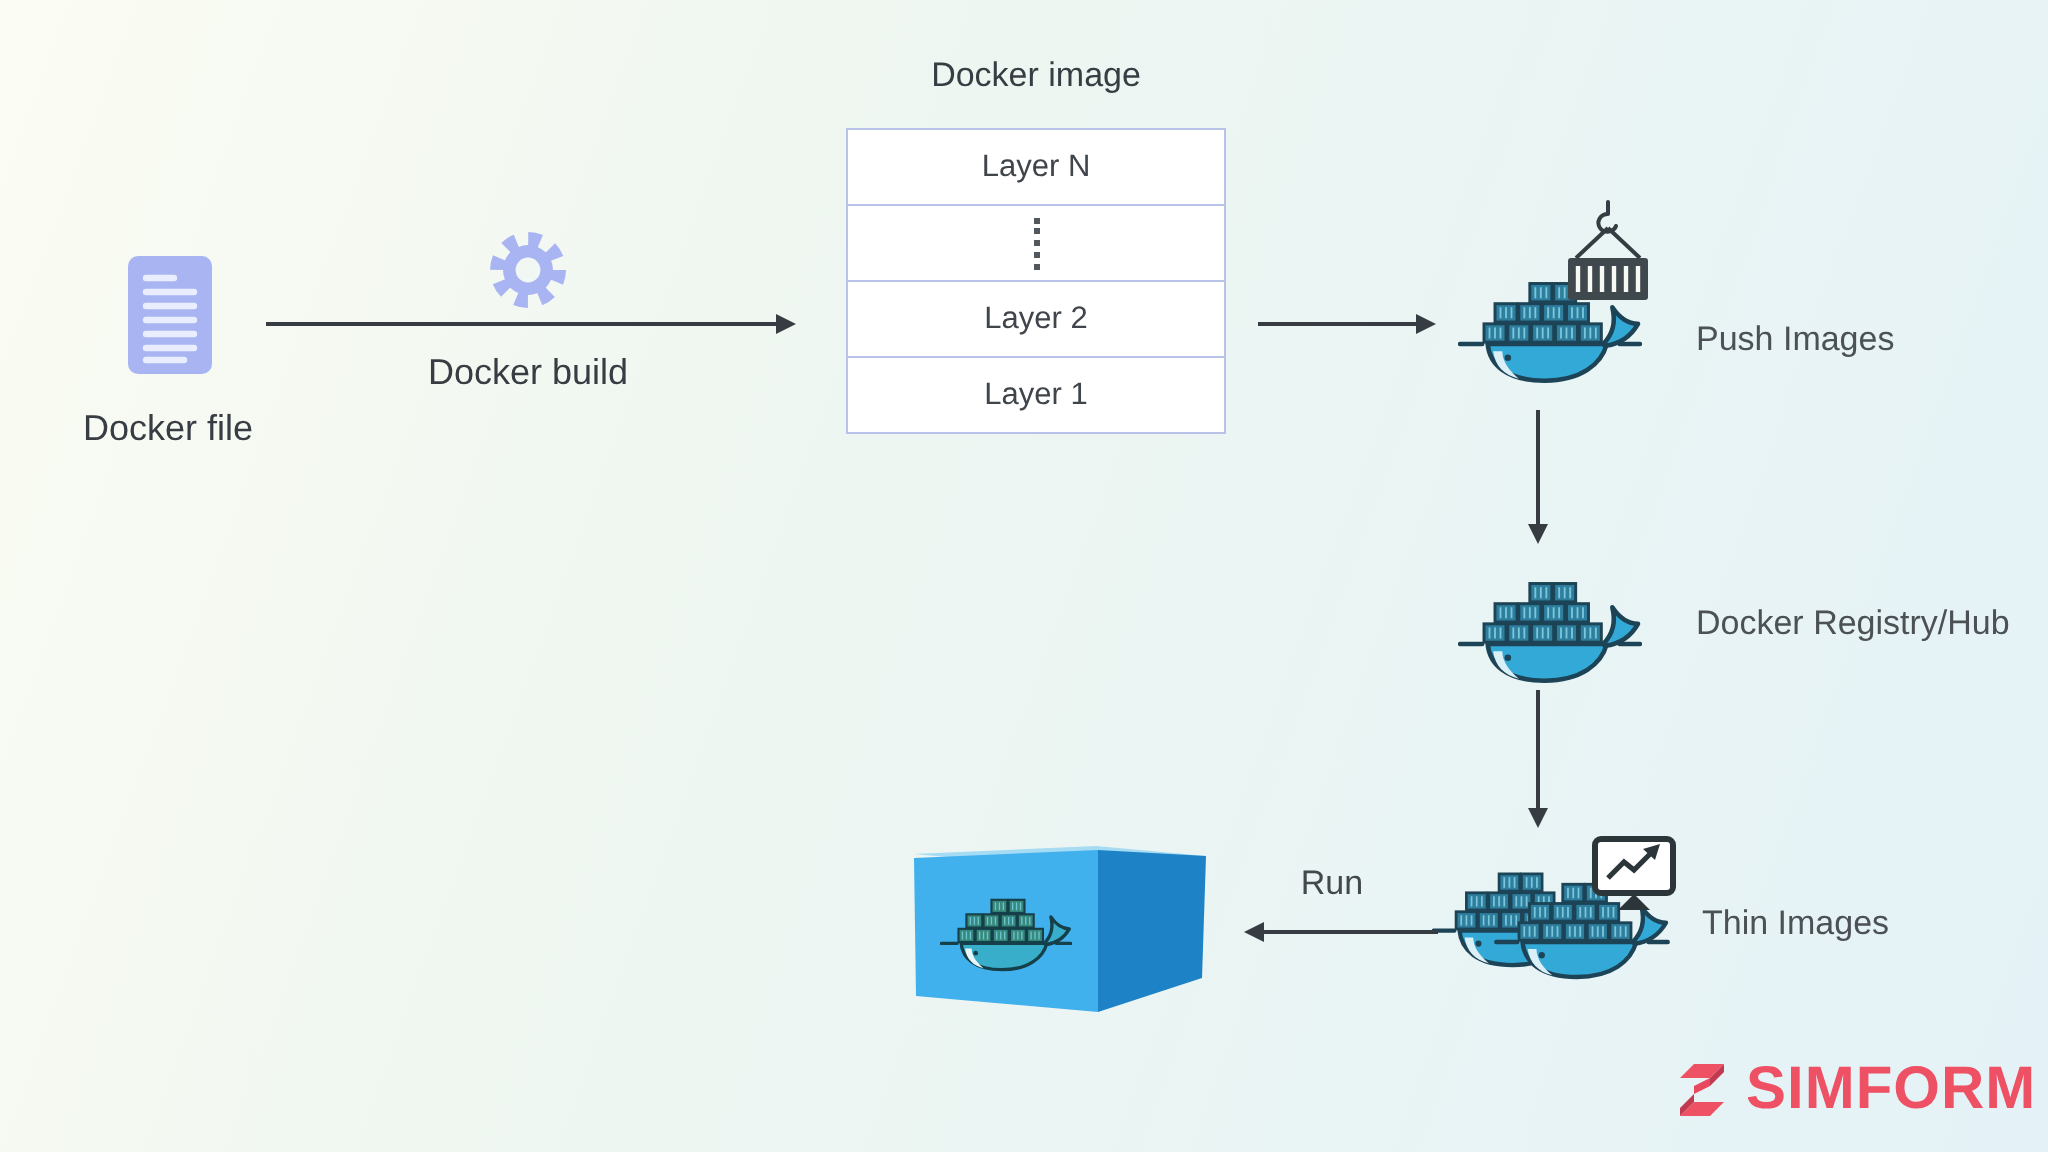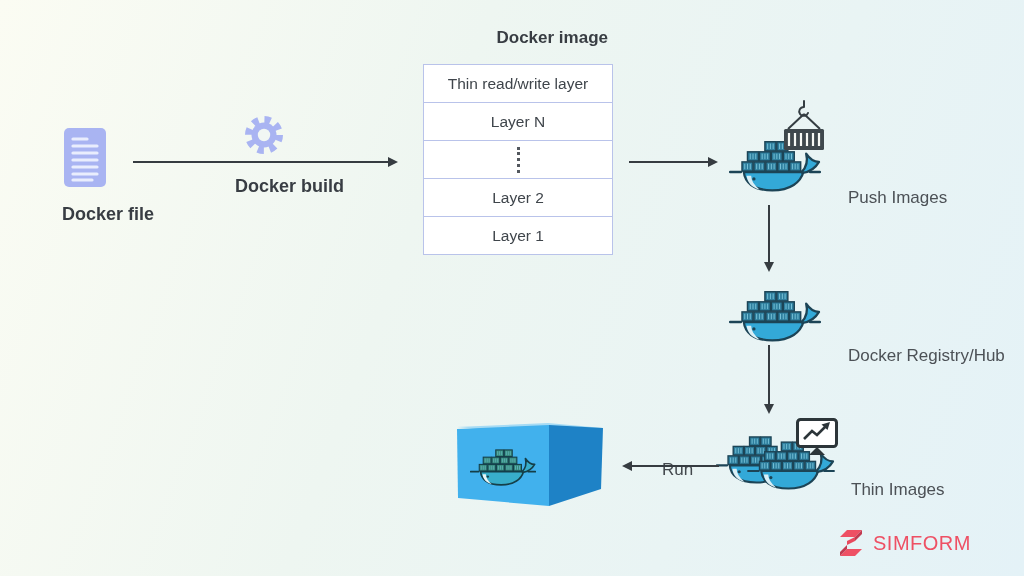--- a/index.html
+++ b/index.html
@@ -1,22 +1,22 @@
 <!DOCTYPE html>
 <html><head>
 <meta charset="utf-8">
 <style>
   html,body{margin:0;padding:0;}
   body{font-family:"Liberation Sans",sans-serif;background:#fff;}
   #canvas{position:relative;width:1024px;height:576px;overflow:hidden;
     background:linear-gradient(110deg,#fbfcf3 0%,#eef6f1 40%,#e4f2f7 100%);}
 
   .abs{position:absolute;}
-  .lbl-bold{font-weight:700;color:#383d43;font-size:18px;text-align:right;}
-  .lbl{color:#4c5156;font-size:17px;white-space:nowrap;margin-top:28px;}
+  .lbl-bold{font-weight:400;color:#383d43;font-size:18px;text-align:center;}
+  .lbl{color:#4c5156;font-size:17px;white-space:nowrap;}
 
   
   .arrow{position:absolute;background:#363c41;}
   .arrow-h{height:2px;}
   .arrow-v{width:2px;}
   .arrow-h.right::after{content:'';position:absolute;right:-9px;top:-4px;width:0;height:0;
     border-left:10px solid #363c41;border-top:5px solid transparent;border-bottom:5px solid transparent;}
   .arrow-h.left::before{content:'';position:absolute;left:-9px;top:-4px;width:0;height:0;
     border-right:10px solid #363c41;border-top:5px solid transparent;border-bottom:5px solid transparent;}
   .arrow-v.down::after{content:'';position:absolute;bottom:-9px;left:-4px;width:0;height:0;
@@ -28,21 +28,21 @@
   .stack .row{height:37px;display:flex;align-items:center;justify-content:center;
     border-bottom:1px solid #b9c3ea;font-size:15.5px;color:#3f454b;}
   .stack .row:last-child{border-bottom:none;text-align:center;}
   .dots{width:0;height:26px;border-left:3px dotted #53585e;}
 
   
   .whale-blue{--wb:#33a9d8;--wc:#2e7e9d;--wo:#1c4456;--ws:#7cc6dc;--wbelly:#dbeff6;}
   .whale-teal{--wb:#38aecb;--wc:#37897b;--wo:#153f49;--ws:#6ec3d2;--wbelly:#e9f6f8;}
 
   .brand{position:absolute;left:836px;top:528px;display:flex;align-items:center;gap:7px;}
-  .brand-text{font-weight:400;font-size:20px;letter-spacing:.5px;color:#ee5064;}
+  .brand-text{font-weight:700;font-size:30px;letter-spacing:.5px;color:#ee5064;}
 </style>
 </head>
 <body>
 
 <svg width="0" height="0" style="position:absolute" aria-hidden="true">
   <symbol id="sym-whale" viewBox="0 0 100 72">
     <path d="M1,48 h12 M88,48 h11" style="stroke:var(--wo);stroke-width:2.5" stroke-linecap="round" fill="none"></path>
     <path d="M16,48 C17,59 26,68 47,68 C67,68 78,59 81,48 Z" style="fill:var(--wb);stroke:var(--wo);stroke-width:2.5" stroke-linejoin="round"></path>
     <path d="M79,48 C84,43 86,36 84,28 C88,34 93,37 98,37 C94,44 88,48 80,49 Z" style="fill:var(--wb);stroke:var(--wo);stroke-width:2.5" stroke-linejoin="round"></path>
     <path d="M19,52 C20,60 25,65 33,67 C27,62 24,57 24,52 Z" style="fill:var(--wbelly)"></path>
@@ -87,21 +87,20 @@
   <div class="arrow arrow-h right" style="left:133px;top:161px;width:256px"></div>
   <svg class="abs" style="left:242px;top:113px" width="44" height="44" viewBox="0 0 44 44">
     <circle cx="22" cy="22" r="15" fill="none" stroke="#a9b4f2" stroke-width="8" stroke-dasharray="5.95 5.83"></circle>
     <circle cx="22" cy="22" r="12.5" fill="#a9b4f2"></circle>
     <circle cx="22" cy="22" r="6.2" fill="#f1f7f3"></circle>
   </svg>
   <div class="abs lbl-bold" style="left:184px;top:176px;width:160px">Docker build</div>
 
   <div class="abs lbl-bold" style="left:428px;top:28px;width:180px;font-size:17px">Docker image</div>
   <div class="stack">
-    <div class="row">Thin read/write layer</div>
     <div class="row">Layer N</div>
     <div class="row">
         <span class="dots"></span>
       </div>
     <div class="row">Layer 2</div>
     <div class="row">Layer 1</div>
   </div>
 
   <div class="arrow arrow-h right" style="left:629px;top:161px;width:80px"></div>
 
@@ -114,39 +113,39 @@
     <rect x="6" y="29" width="40" height="21" rx="1.5" fill="#3f484d"></rect>
     <path d="M11,33 v13 M17,33 v13 M23,33 v13 M29,33 v13 M35,33 v13 M41,33 v13" stroke="#f7f9f5" stroke-width="2.2"></path>
   </svg>
   <div class="abs lbl" style="left:848px;top:160px">Push Images</div>
 
   <div class="arrow arrow-v down" style="left:768px;top:205px;height:58px"></div>
 
   <svg class="abs whale-blue" style="left:729px;top:278px" width="92" height="66">
       <use href="#sym-whale"></use>
     </svg>
-  <div class="abs lbl" style="left:848px;top:318px">Docker Registry/Hub</div>
+  <div class="abs lbl" style="left:848px;top:302px">Docker Registry/Hub</div>
 
   <div class="arrow arrow-v down" style="left:768px;top:345px;height:60px"></div>
 
   <svg class="abs whale-blue" style="left:716px;top:424px" width="86" height="62">
       <use href="#sym-whale"></use>
     </svg>
   <svg class="abs whale-blue" style="left:747px;top:429px" width="88" height="63">
       <use href="#sym-whale"></use>
     </svg>
   <svg class="abs" style="left:796px;top:418px" width="42" height="40" viewBox="0 0 42 40">
     <rect x="1.5" y="1.5" width="39" height="27" rx="3" fill="#fff" stroke="#2c3539" stroke-width="3"></rect>
     <polyline points="8,21 16,13 21,17 30,8" stroke="#2c3539" stroke-width="2.6" fill="none"></polyline>
     <polygon points="34,4 25.5,6.5 31.5,12" fill="#2c3539"></polygon>
     <polygon points="21,29 13,37 29,37" fill="#2c3539"></polygon>
   </svg>
   <div class="abs lbl" style="left:851px;top:452px">Thin Images</div>
 
-  <div class="abs lbl" style="left:662px;top:432px;width:60px;color:#43484d">Run</div>
+  <div class="abs lbl" style="left:636px;top:432px;width:60px;text-align:center;color:#43484d">Run</div>
   <div class="arrow arrow-h left" style="left:631px;top:465px;width:88px"></div>
 
   <svg class="abs" style="left:450px;top:408px" width="162" height="107" viewBox="0 0 162 107">
     <polygon points="7,19 98,15 153,20 62,24" fill="#a6dbf4"></polygon>
     <polygon points="7,21 99,17 99,98 8,90" fill="#41b1ed"></polygon>
     <polygon points="99,17 153,20 151,81 99,98" fill="#1e82c6"></polygon>
     <g class="whale-teal">
       <use href="#sym-whale" x="0" y="0" width="66" height="47.5" transform="translate(20,32)"></use>
     </g>
   </svg>

